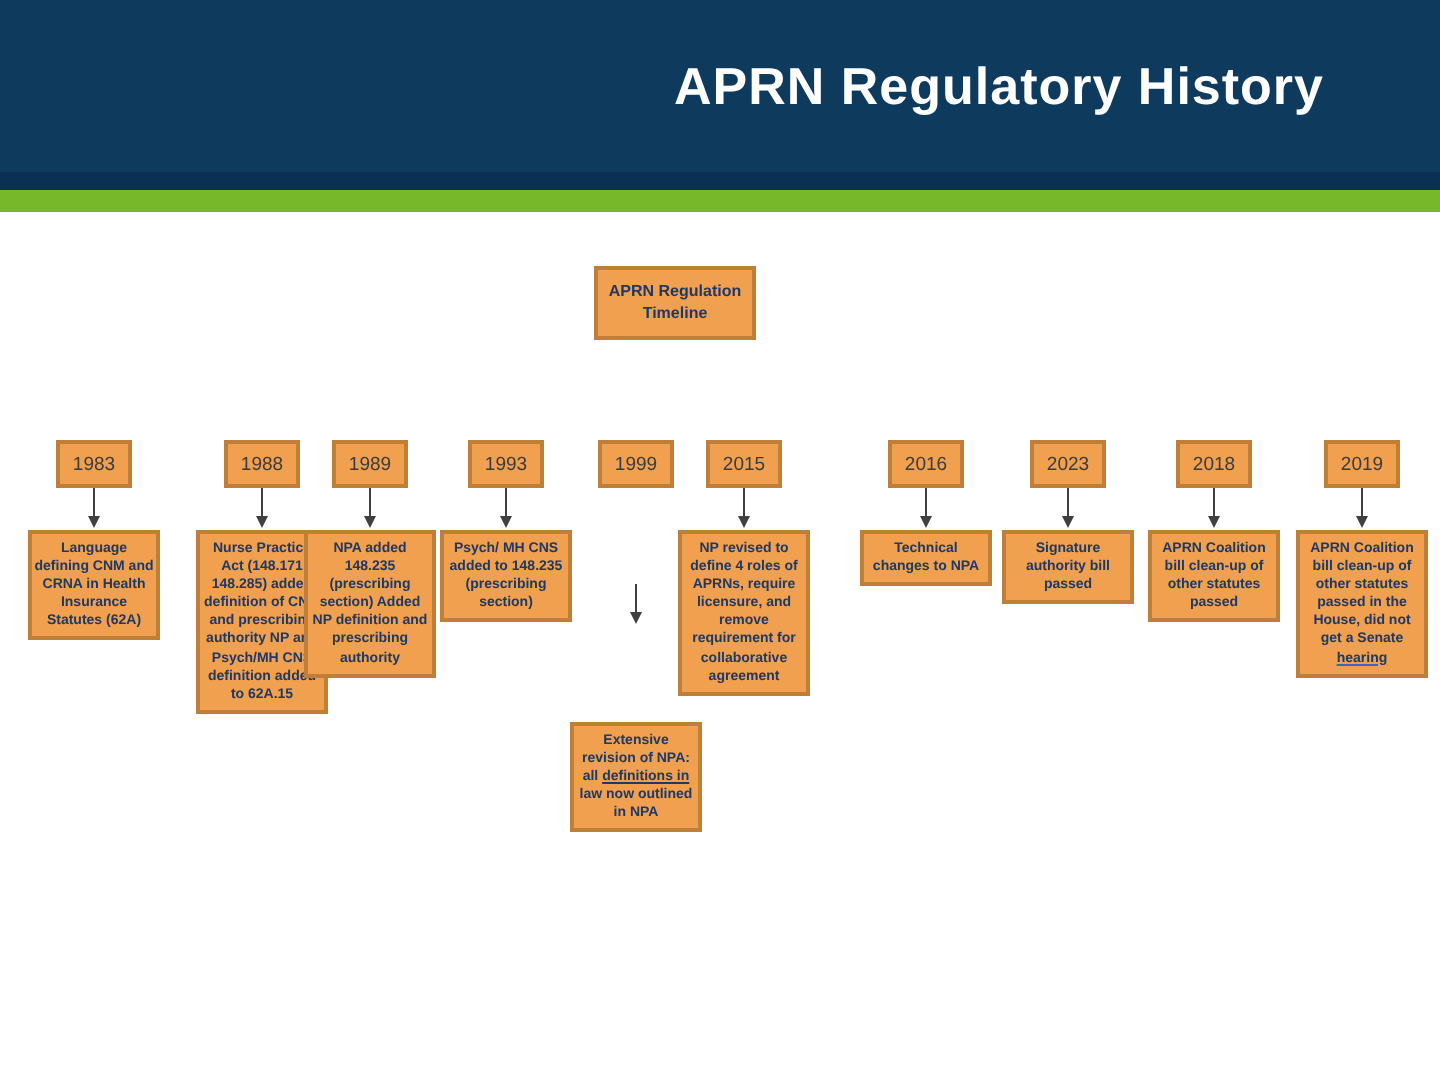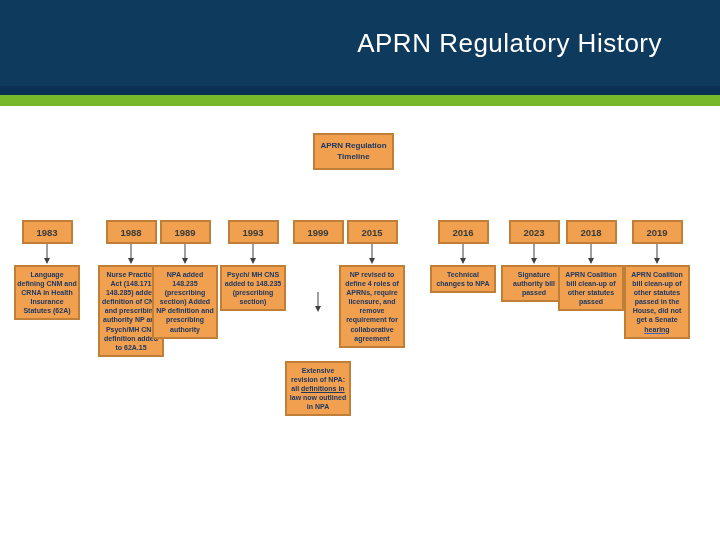--- a/index.html
+++ b/index.html
@@ -3,38 +3,38 @@
 <meta charset="utf-8">
 <style>
   html,body { margin:0; padding:0; background:#fff; }
   .slide {
     position:relative; width:720px; height:540px; overflow:hidden;
     background:#ffffff; font-family:"Liberation Sans", sans-serif;
   }
   
   .header { position:absolute; top:0; left:0; width:720px; height:95px; background:var(--header-bg,#0e3a5d); }
   .header-dark-strip { position:absolute; top:86px; left:0; width:720px; height:9px; background:var(--header-bg-dark,#0a3154); }
-  .slide-title { position:absolute; top:28px; right:58px; margin:0; color:#ffffff; font-size:26px; font-weight:normal; letter-spacing:0.5px; white-space:nowrap; }
+  .slide-title { position:absolute; top:28px; right:58px; margin:0; color:#ffffff; font-size:26px; font-weight:bold; letter-spacing:0.5px; white-space:nowrap; }
   .green-bar { position:absolute; top:95px; left:0; width:720px; height:11px; background:var(--green,#76b82a); }
 
   
   .tl-title-box {
     position:absolute; left:297px; top:133px; width:81px; height:37px; box-sizing:border-box;
     background:var(--box-fill,#f0a04e); border:2px solid var(--box-border,#c07f39);
     display:flex; align-items:center; justify-content:center; text-align:center;
-    font-size:8px; font-weight:bold; color:var(--text-dark,#1f3864); line-height:1.3; padding:1px;margin-left:16px;
+    font-size:8px; font-weight:bold; color:var(--text-dark,#1f3864); line-height:1.3; padding:1px;
   }
 
   
   .event-col { position:absolute; top:220px; width:66px; display:flex; flex-direction:column; align-items:center; }
   .year-box {
-    width:51px; height:24px; box-sizing:border-box; flex:0 0 auto;
+    width:38px; height:24px; box-sizing:border-box; flex:0 0 auto;
     background:var(--box-fill,#f0a04e); border:2px solid var(--box-border,#c07f39);
     display:flex; align-items:center; justify-content:center;
-    font-size:9.5px; font-weight:bold; color:#3b3b3b;
+    font-size:9.5px; font-weight:normal; color:#3b3b3b;
   }
   .arrow { position:relative; width:10px; height:21px; flex:0 0 auto; }
   .arrow .shaft { position:absolute; left:50%; top:0; width:1px; height:15px; background:var(--arrow,#404040); transform:translateX(-50%); }
   .arrow .head {
     position:absolute; left:50%; top:14px; transform:translateX(-50%);
     width:0; height:0; border-left:3.5px solid transparent; border-right:3.5px solid transparent;
     border-top:6px solid var(--arrow,#404040);
   }
   .desc-box {
     width:66px; box-sizing:border-box;
@@ -124,30 +124,30 @@
 
   <div class="event-col" style="left: 501px;">
     <div class="year-box">2023</div>
     <div class="arrow">
       <div class="shaft"></div>
       <div class="head"></div>
     </div>
     <div class="desc-box"><span>Signature authority bill passed</span></div>
   </div>
 
-  <div class="event-col" style="left: 558px;">
+  <div class="event-col" style="left: 574px;">
     <div class="year-box">2018</div>
     <div class="arrow">
       <div class="shaft"></div>
       <div class="head"></div>
     </div>
     <div class="desc-box"><span>APRN Coalition bill clean-up of other statutes passed</span></div>
   </div>
 
-  <div class="event-col" style="left: 624px;">
+  <div class="event-col" style="left: 648px;">
     <div class="year-box">2019</div>
     <div class="arrow">
       <div class="shaft"></div>
       <div class="head"></div>
     </div>
     <div class="desc-box"><span>APRN Coalition bill clean-up of other statutes passed in the House, did not get a Senate </span><span class="link">hearing</span></div>
   </div>
 </div>
 
 </div>

